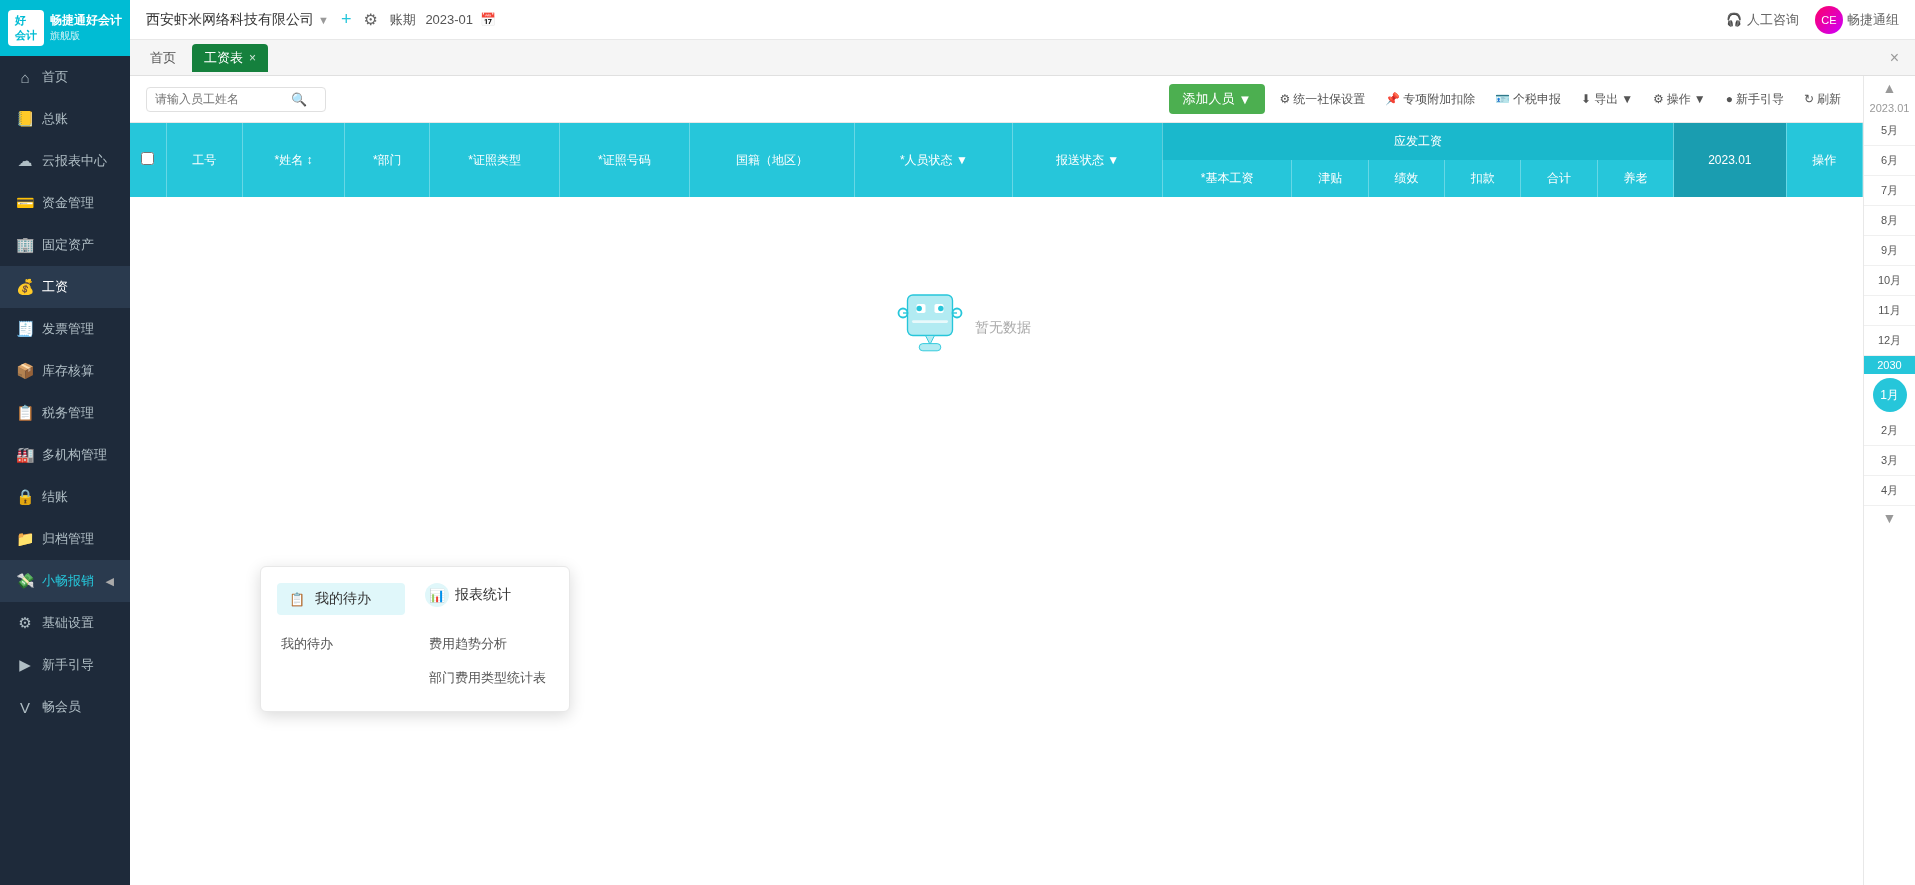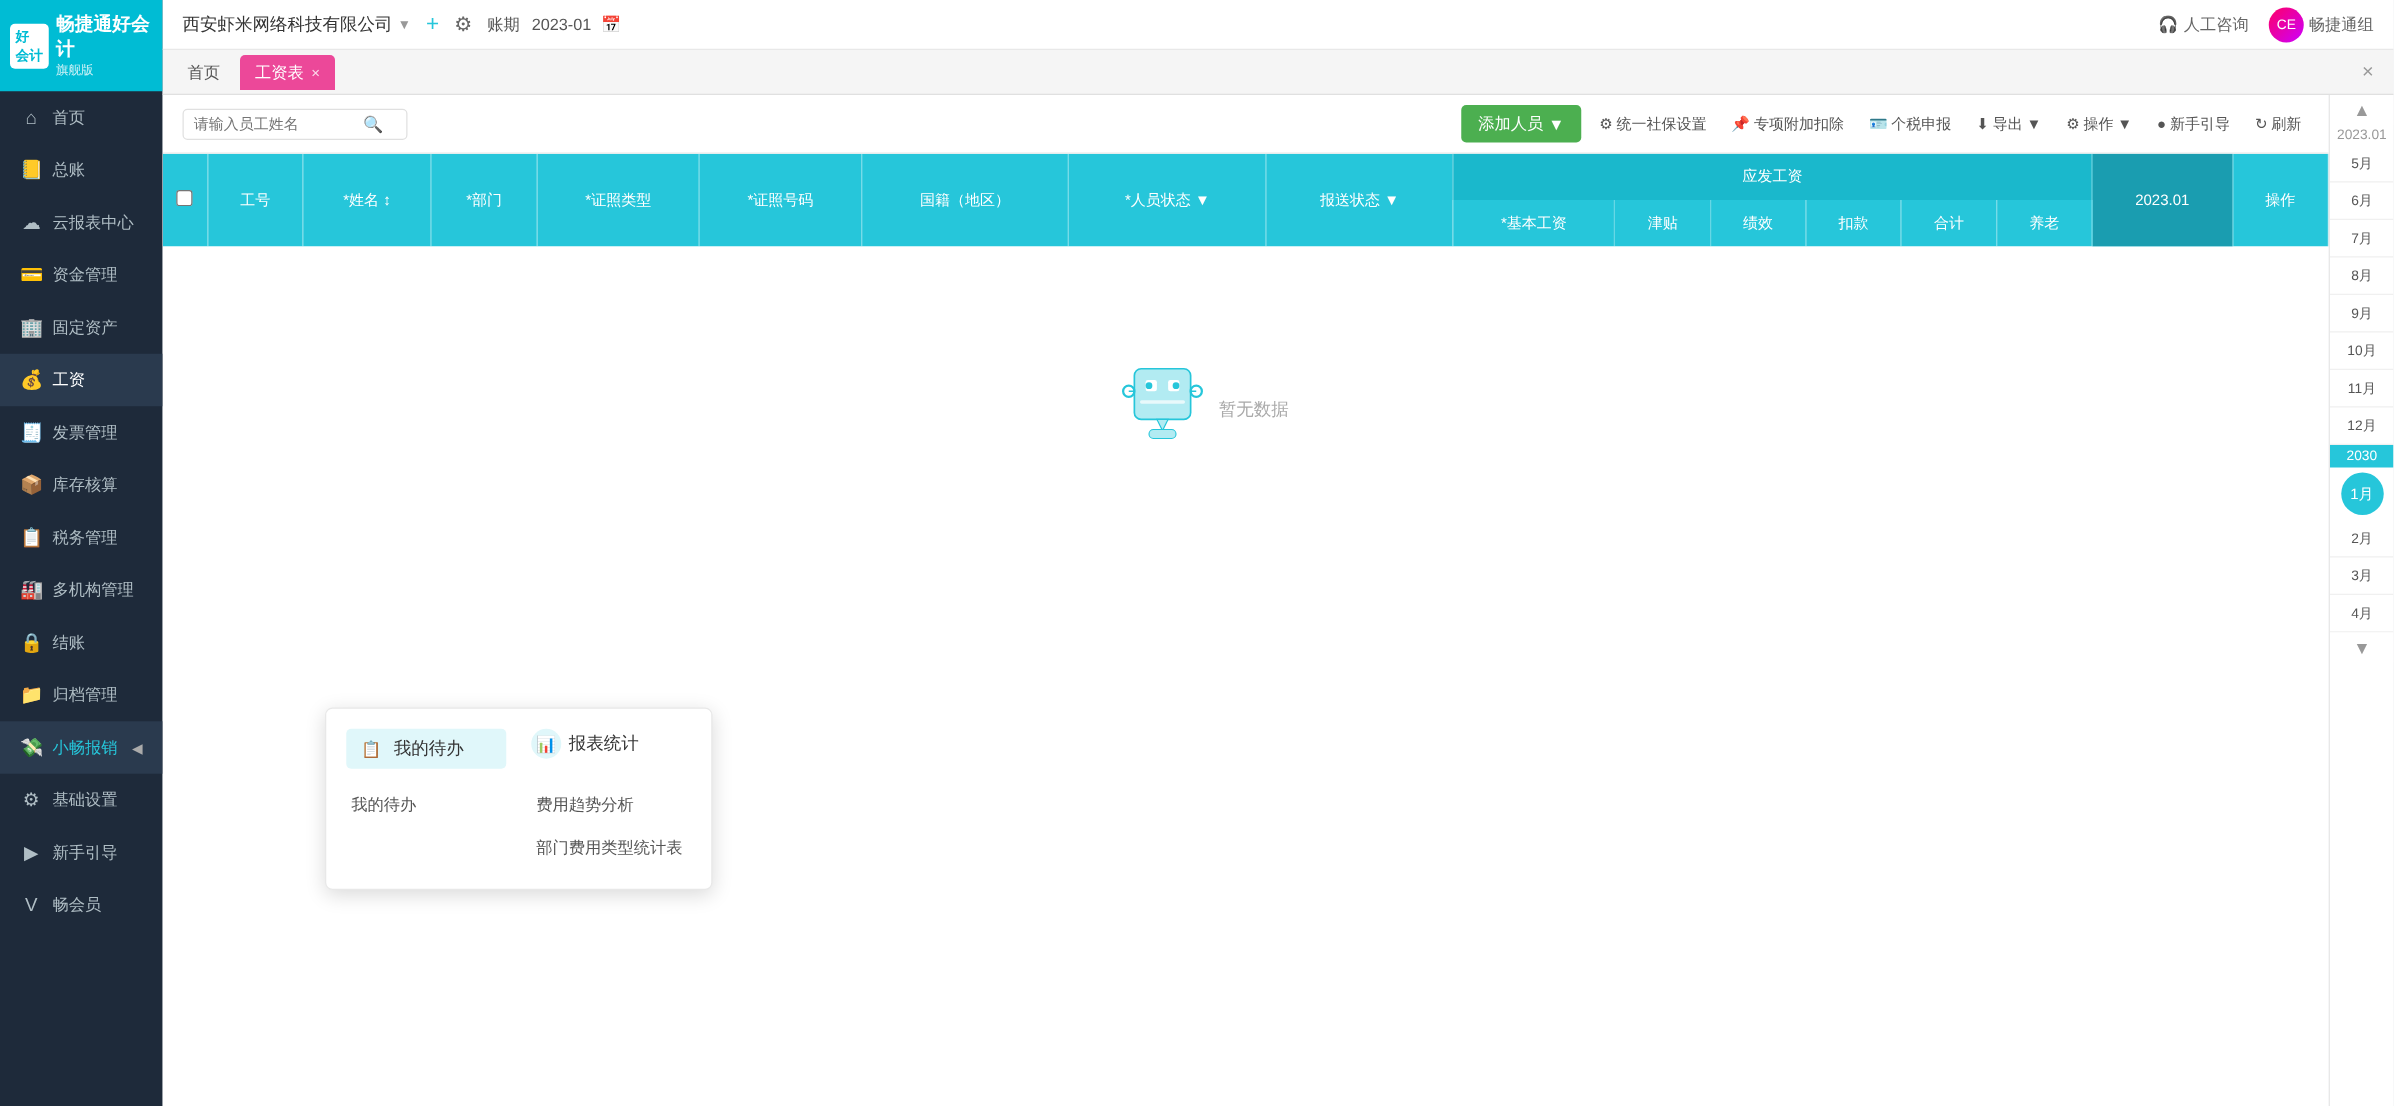--- a/index.html
+++ b/index.html
@@ -23,21 +23,21 @@
       gap: 6px;
       cursor: pointer;
     }
     .sidebar-logo-icon {
       width: 36px; height: 36px;
       background: white;
       border-radius: 4px;
       display: flex; align-items: center; justify-content: center;
       font-size: 11px; font-weight: bold; color: #00bcd4;
     }
-    .sidebar-logo-text { color: white; font-size: 15px; font-weight: bold; line-height: 1.3; }
+    .sidebar-logo-text { color: white; font-size: 12px; font-weight: bold; line-height: 1.3; }
     .sidebar-logo-sub { color: rgba(255,255,255,0.8); font-size: 10px; }
     .sidebar-item {
       display: flex; align-items: center; gap: 8px;
       padding: 12px 16px;
       cursor: pointer;
       transition: background 0.2s;
       font-size: 13px;
       color: #b0bec5;
     }
     .sidebar-item.active { background: #2a3a4e; color: #fff; }
@@ -90,21 +90,21 @@
       gap: 4px;
     }
     .tab {
       height: 28px; padding: 0 12px;
       display: flex; align-items: center; gap: 6px;
       cursor: pointer; font-size: 13px;
       border-radius: 4px 4px 0 0;
       color: #555;
     }
     .tab.active {
-      background: #ec4899; color: white;
+      background: #15803d; color: white;
     }
     .tab-close { font-size: 12px; cursor: pointer; color: rgba(255,255,255,0.8); }
 
     
     .content {
       flex: 1;
       display: flex;
       overflow: hidden;
       position: relative;
     }

